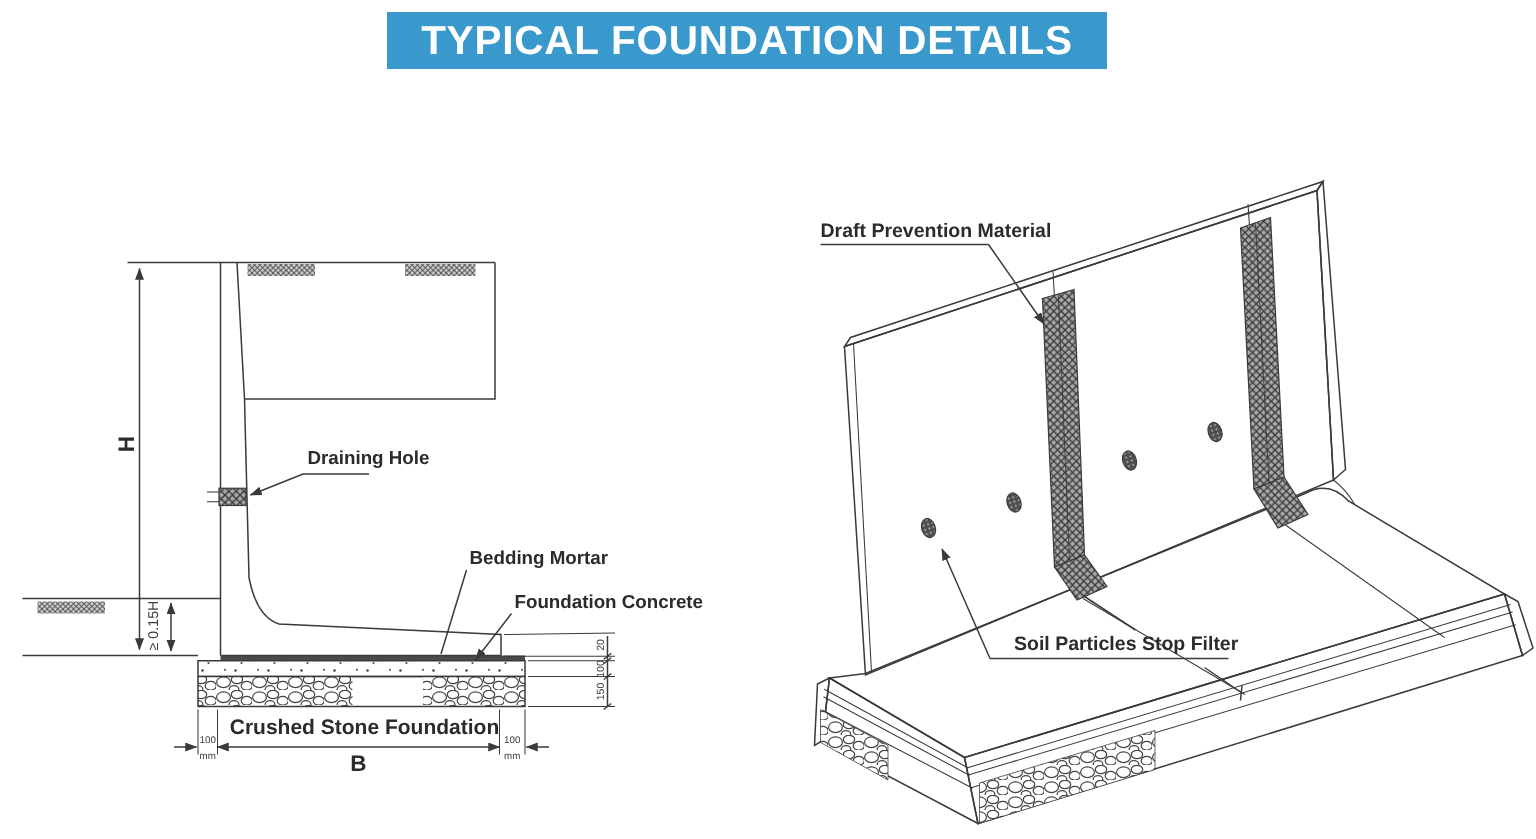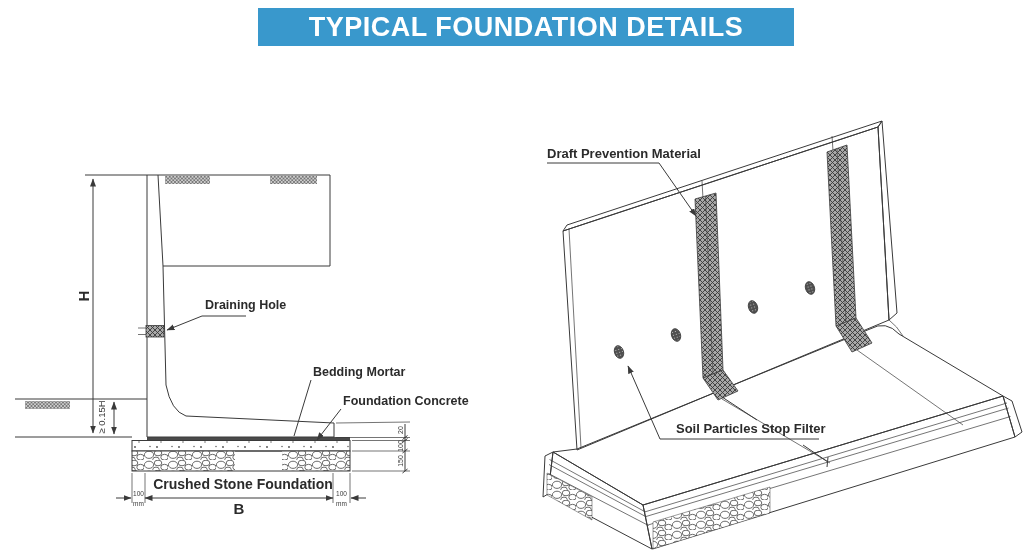--- a/index.html
+++ b/index.html
@@ -1,18 +1,18 @@
 <!DOCTYPE html>
 <html><head>
 <meta charset="utf-8">
 <style>
   html,body{margin:0;padding:0;background:#ffffff;}
   .canvas{position:relative;width:1024px;height:559px;background:#ffffff;overflow:hidden;
           font-family:"Liberation Sans",sans-serif;}
-  .banner{position:absolute;left:258px;top:8px;width:536px;height:38px;background:#3998cc;
+  .banner{position:absolute;left:258px;top:8px;width:480px;height:38px;background:#3998cc;
           display:flex;align-items:center;justify-content:center;}
   .banner span{color:#ffffff;font-weight:700;font-size:27px;letter-spacing:.5px;
                font-family:"Liberation Sans",sans-serif;}
   svg{position:absolute;left:0;top:0;}
   svg text{font-family:"Liberation Sans",sans-serif;fill:#2b2b2b;}
   .lbl{font-size:13px;font-weight:600;}
   .lbl-sm{font-size:12.5px;font-weight:600;}
   .dim{font-size:7px;font-weight:400;fill:#3a3a3a;}
   .dim2{font-size:6.5px;font-weight:400;fill:#3a3a3a;}
   .big{font-size:15px;font-weight:700;}

